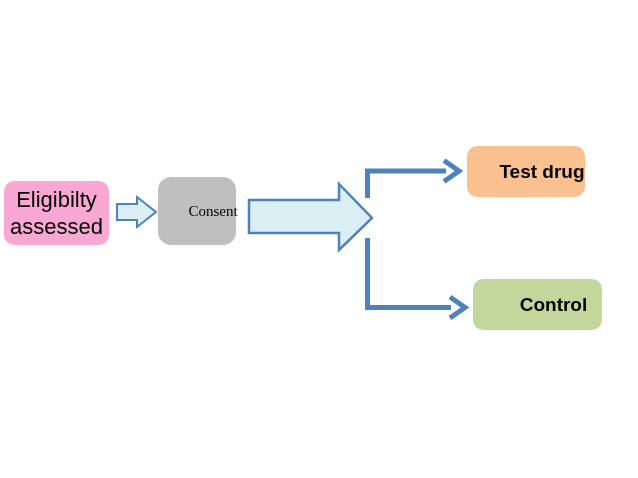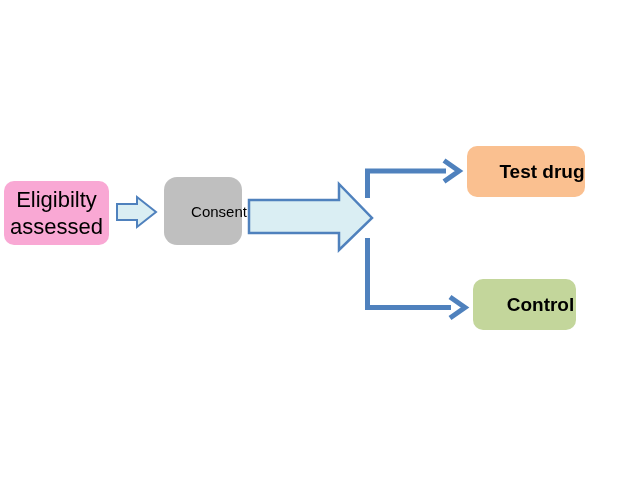--- a/index.html
+++ b/index.html
@@ -35,37 +35,38 @@
   .node-eligibility {
     left: 4px; top: 181px;
     width: 105px; height: 64px;
     background: #f9a8d4;
     border-radius: 10px;
     font-size: 22px;
     line-height: 27px;
     padding: 0 16px;
   }
   .node-consent {
-    left: 164px; top: 177px;
+    left: 158px; top: 177px;
     width: 78px; height: 68px;
     background: #BFBFBF;
     border-radius: 13px;
     font-size: 15px;
+    font-family: Liberation Serif, serif;
   }
   .node-testdrug {
     left: 467px; top: 146px;
     width: 118px; height: 51px;
     background: #FAC090;
     border-radius: 10px;
     font-size: 19px;
     font-weight: bold;
   }
   .node-control {
     left: 473px; top: 279px;
-    width: 103px; height: 51px;
+    width: 129px; height: 51px;
     background: #C3D69B;
     border-radius: 10px;
     font-size: 19px;
     font-weight: bold;
   }
   .randomised-label {
     position: absolute;
     left: 250px; top: 202px;
     width: 100px; height: 29px;
     display: flex;

